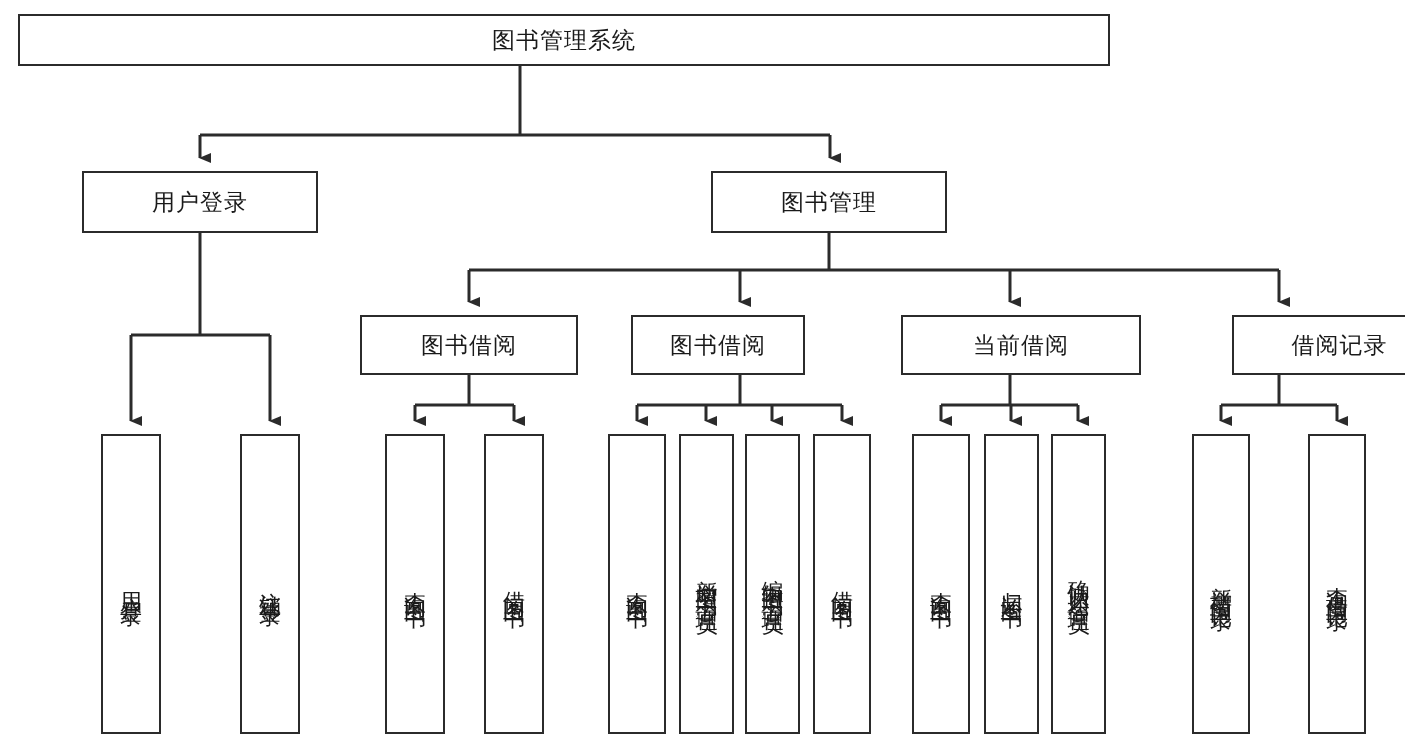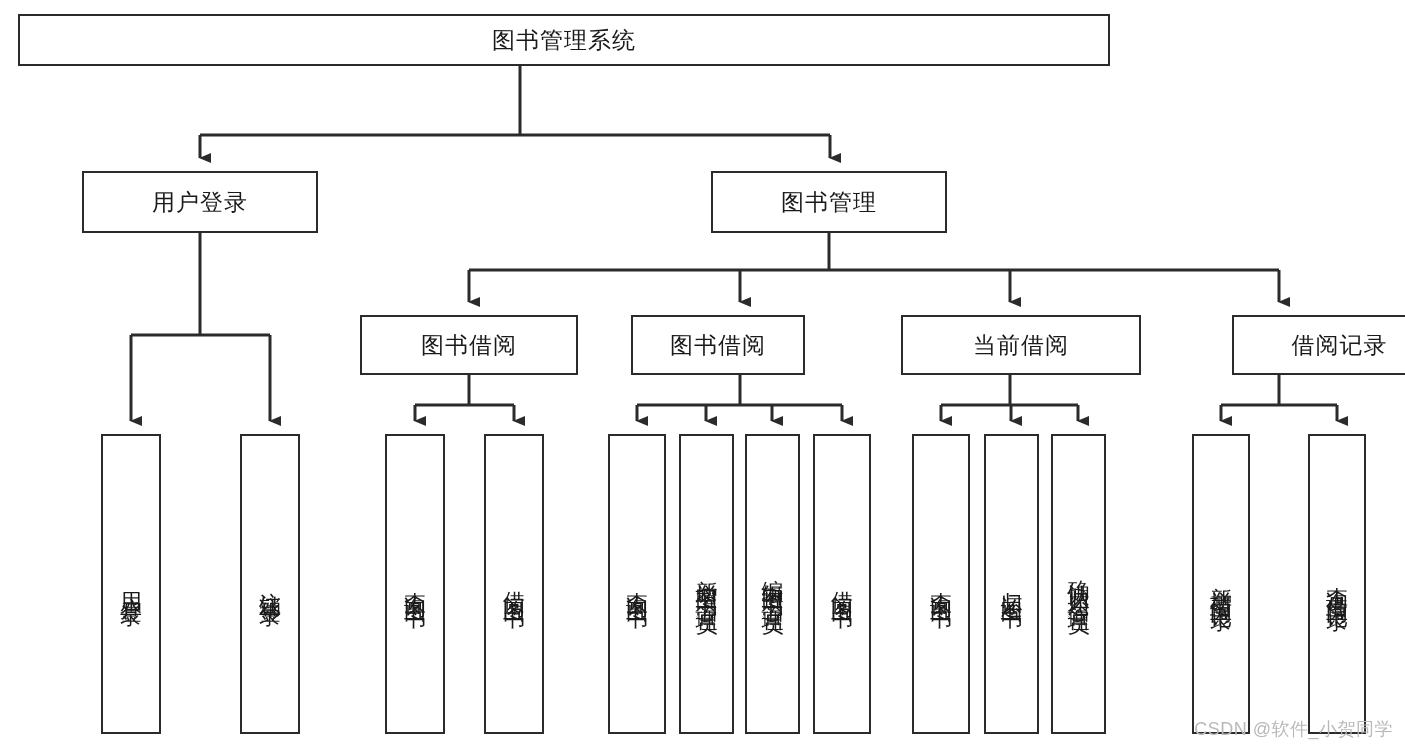--- a/index.html
+++ b/index.html
@@ -176,15 +176,14 @@
     <span class="vtext">确认归还（管理员）</span>
   </div>
 
   <div class="node vert" style="left:1192px;top:434px;width:58px;height:300px;">
     <span class="vtext">新增借阅记录</span>
   </div>
   <div class="node vert" style="left:1308px;top:434px;width:58px;height:300px;">
     <span class="vtext">查询借阅记录</span>
   </div>
 
-  <div class="watermark">CSDN @软件_小贺同学</div>
 
 </div>
 
 </body></html>

